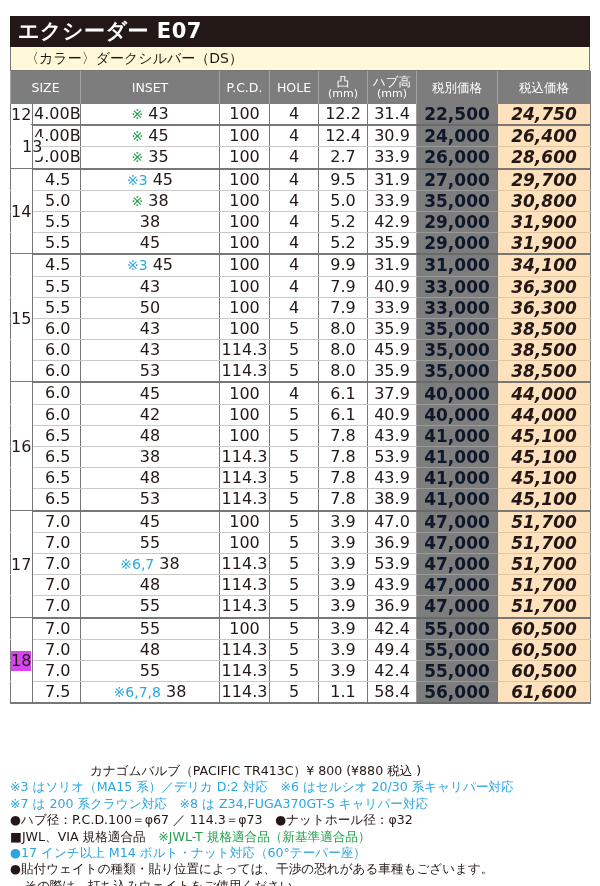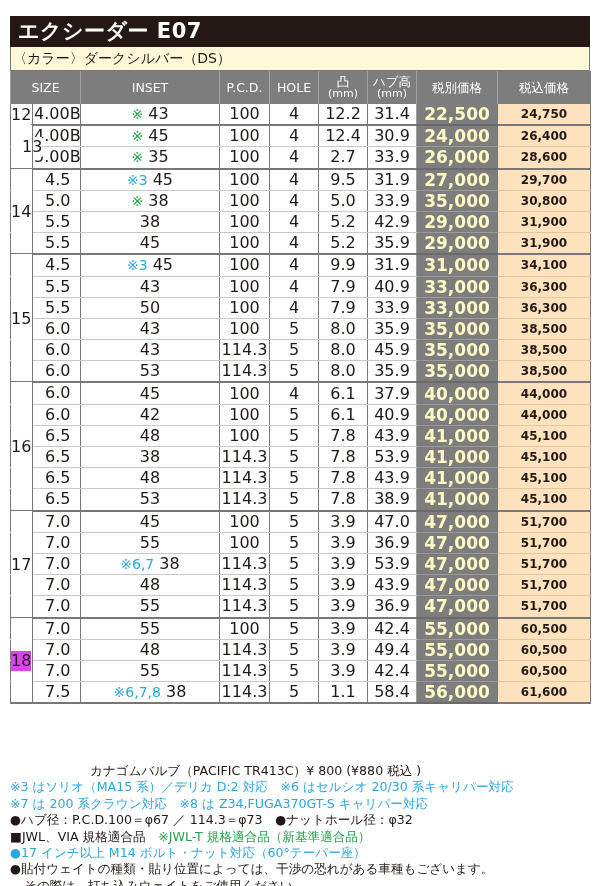--- a/index.html
+++ b/index.html
@@ -2,35 +2,35 @@
 <html><head>
 <meta charset="utf-8">
 <style>
   html, body { margin:0; padding:0; background:#ffffff; }
   body { width:600px; height:886px; position:relative; overflow:hidden;
          font-family:"DejaVu Sans", "Liberation Sans", sans-serif; color:#231815; }
   .wrap { position:absolute; left:10px; top:16px; width:580px; }
   .title-bar { background:#231815; color:#ffffff; height:31px; line-height:31px;
                font-size:21px; font-weight:bold; padding-left:8px; letter-spacing:0.5px; }
   .color-bar { background:#fff9d9; height:23px; line-height:23px; font-size:14px;
-               padding-left:2px; border-left:1px solid #777; border-right:1px solid #777;
+               padding-left:14px; border-left:1px solid #777; border-right:1px solid #777;
                border-bottom:1px solid #777; }
   table { border-collapse:collapse; width:580px; table-layout:fixed; }
   th { background:#7d7d7d; color:#ffffff; font-weight:normal; font-size:12.5px;
        height:33px; border-left:1px solid #a5a5a5; border-right:1px solid #a5a5a5; padding:0;
        text-align:center; vertical-align:middle; line-height:1.05; }
   th .sub { display:block; font-size:11px; }
   td { height:20.2px; padding:0; font-size:16px; text-align:center; vertical-align:middle;
        border-left:1px solid #777; border-bottom:1px solid #c8c8c8; line-height:20px;
        white-space:nowrap; }
   tr.grp-end td { border-bottom:2px solid #777; }
-  td.pre { background:#7d7d7d; color:#fef9c3; font-weight:bold; font-size:17px;
+  td.pre { background:#7d7d7d; color:#0f172a; font-weight:bold; font-size:17px;
            border-bottom:1px solid #9a9a9a; border-left:1px solid #9a9a9a; }
-  td.tax { background:#fde2bd; color:#231815; font-weight:bold; font-size:12px;
-           border-right:1px solid #777; border-bottom:1px solid #e0c79f; }
+  td.tax { background:#fde2bd; color:#231815; font-weight:bold; font-size:17px;
+           border-right:1px solid #777; border-bottom:1px solid #e0c79f;font-style:italic; }
   tr.grp-end td.pre { border-bottom:2px solid #6a6a6a; }
   tr.grp-end td.tax { border-bottom:2px solid #777; }
   .note-g { color:#23a04a; font-size:14px; }
   .note-b { color:#2ca6e0; font-size:14px; }
   .notes { position:absolute; left:10px; top:719px; width:590px; font-size:12.6px; line-height:16.4px; }
   .notes div { white-space:nowrap; }
   .blue { color:#2ca6e0; }
   .green { color:#23a04a; }
   .indent { padding-left:80px;margin-top:44px; }
   .indent2 { padding-left:14px; }

